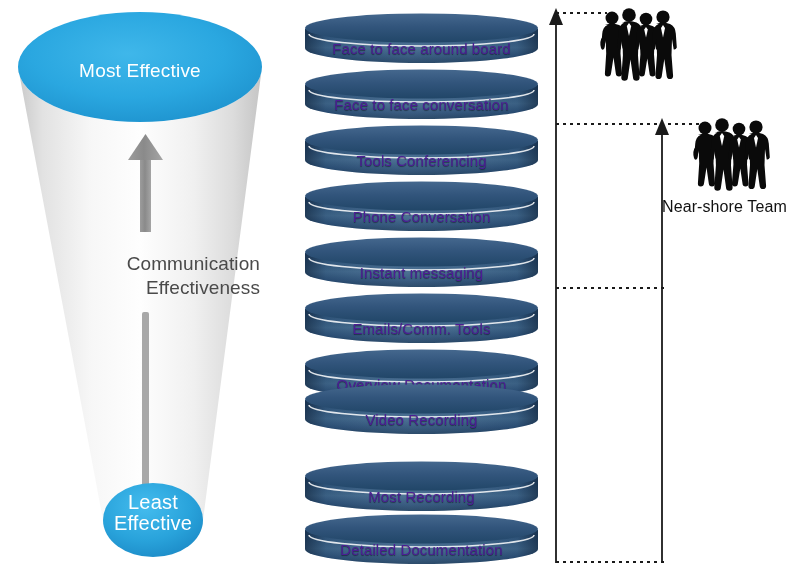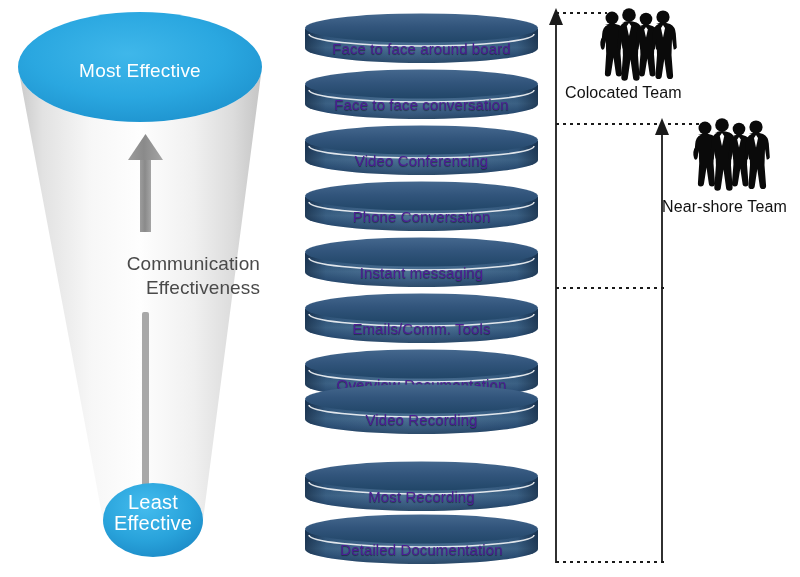--- a/index.html
+++ b/index.html
@@ -223,21 +223,21 @@
       <div class="cyl-text">Face to face conversation</div>
     </div>
 
     <div class="cylinder" style="top:124px">
       <svg class="cyl-svg" width="233" height="51" viewBox="0 0 233 51">
         <path d="M 0 17 L 0 36 A 116.5 15 0 0 0 233 36 L 233 17 Z" fill="url(#cylBodyGrad)"></path>
         <path d="M 0 17 L 0 36 A 116.5 15 0 0 0 233 36 L 233 17 Z" fill="url(#cylSideShade)"></path>
         <ellipse cx="116.5" cy="16" rx="116.5" ry="14.5" fill="url(#cylTopGrad)"></ellipse>
         <path d="M 4 22 A 112 12 0 0 0 229 22" fill="none" stroke="#ffffff" stroke-width="1.6" opacity="0.85"></path>
       </svg>
-      <div class="cyl-text">Video Conferencing</div>
+      <div class="cyl-text">Tools Conferencing</div>
     </div>
 
     <div class="cylinder" style="top:236px">
       <svg class="cyl-svg" width="233" height="51" viewBox="0 0 233 51">
         <path d="M 0 17 L 0 36 A 116.5 15 0 0 0 233 36 L 233 17 Z" fill="url(#cylBodyGrad)"></path>
         <path d="M 0 17 L 0 36 A 116.5 15 0 0 0 233 36 L 233 17 Z" fill="url(#cylSideShade)"></path>
         <ellipse cx="116.5" cy="16" rx="116.5" ry="14.5" fill="url(#cylTopGrad)"></ellipse>
         <path d="M 4 22 A 112 12 0 0 0 229 22" fill="none" stroke="#ffffff" stroke-width="1.6" opacity="0.85"></path>
       </svg>
       <div class="cyl-text">Instant messaging</div>
@@ -356,18 +356,17 @@
         <path d="M 34 15 l 2.2 3 l -2.2 10 l -2.2 -10 z" fill="#ffffff"></path>
         <circle cx="51" cy="11" r="6.3"></circle>
         <path d="M 44.5 18 q 6.6 -3 13 0 q 5 2 5.4 9 l 1 13 q -1 2 -2.9 1.5 l -1.5 -9 l -0.5 14 l 1.5 19 q 0 3 -2.9 3 q -3 0 -3.1 -3 l -2.2 -15 l -2.4 15 q -0.2 3 -3.1 3 q -3 0 -2.9 -3 l 1.5 -19 l -0.5 -14 l -1.5 9 q -1.9 0.5 -2.9 -1.5 l 1 -13 q 0.4 -7 5 -9 z"></path>
         <path d="M 51 19 l 1.8 2.5 l -1.8 8 l -1.8 -8 z" fill="#ffffff"></path>
         <circle cx="68" cy="9" r="6.6"></circle>
         <path d="M 61 16 q 7 -3 14 0 q 5.3 2.4 5.8 9.6 l 1 14 q -1 2.4 -3.1 1.9 l -1.7 -10.5 l -0.5 16 l 1.6 21 q 0 3.1 -3.1 3.1 q -3.1 0 -3.3 -3.1 l -2.4 -17 l -2.5 17 q -0.2 3.1 -3.3 3.1 q -3.1 0 -3.1 -3.1 l 1.6 -21 l -0.5 -16 l -1.7 10.5 q -2.1 0.5 -3.1 -1.9 l 1 -14 q 0.5 -7.2 5.8 -9.6 z"></path>
         <path d="M 68 17 l 2 3 l -2 9.5 l -2 -9.5 z" fill="#ffffff"></path>
       </g>
     </svg>
 
-    <div class="team-label" id="colocated-label">Colocated Team</div>
 
     <div class="team-label" id="nearshore-label">Near-shore Team</div>
   </div>
 
 </div>
 
 </body></html>

